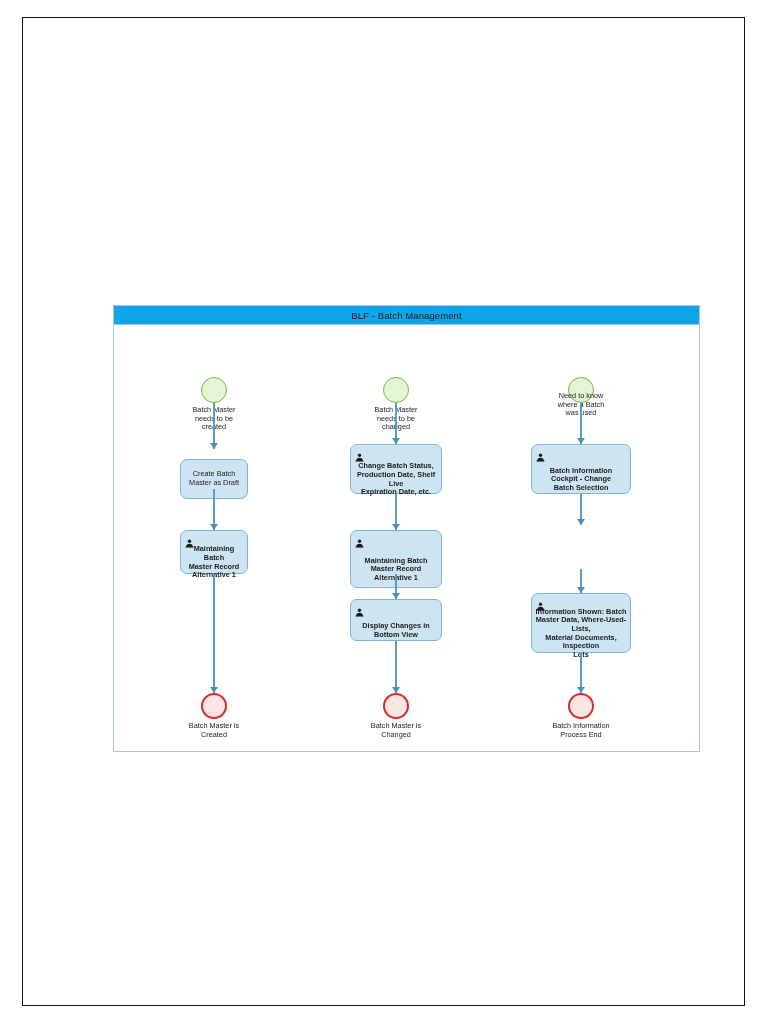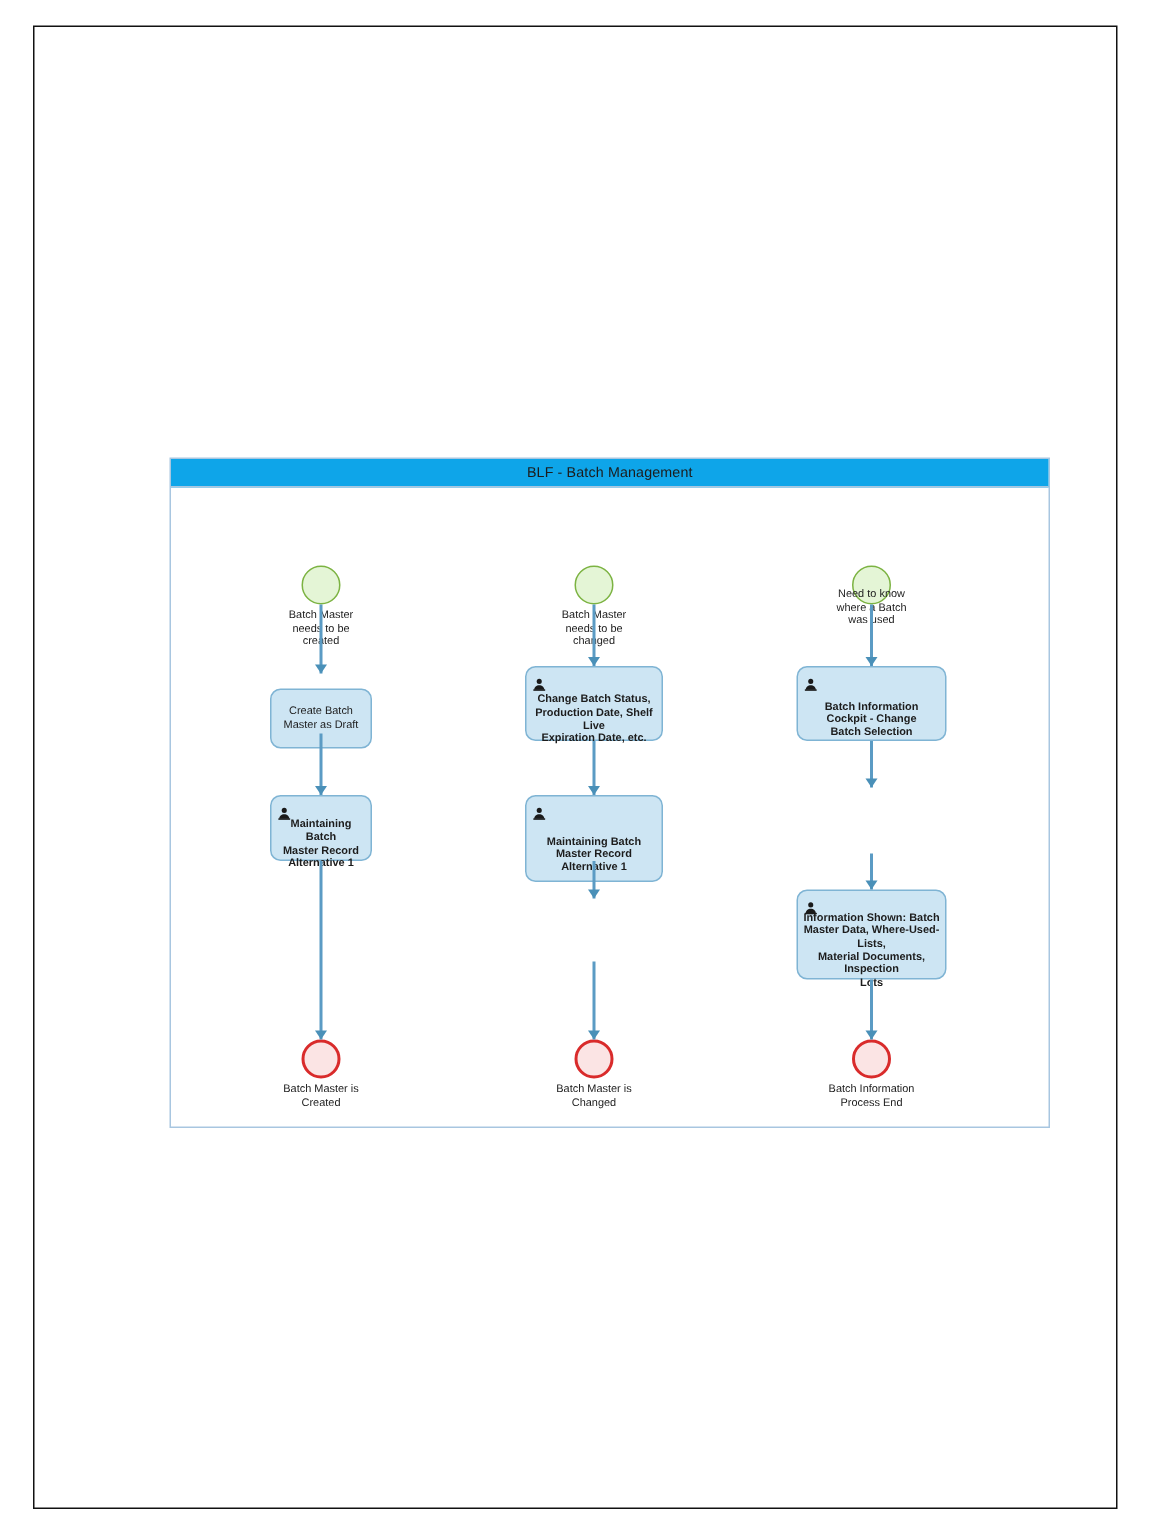--- a/index.html
+++ b/index.html
@@ -208,20 +208,29 @@
           </div>
           <div class="task has-icon" style="left: 236px; top: 205px; width: 92px; height: 58px;">
             <span class="user-icon"><svg viewBox="0 0 16 16" width="9" height="9" aria-hidden="true">
                 <circle cx="8" cy="4" r="3" fill="#1a1a1a"></circle>
                 <path d="M2 14c0-3.4 2.7-5.5 6-5.5s6 2.1 6 5.5z" fill="#1a1a1a"></path>
                 <rect x="1" y="13.4" width="14" height="1.8" fill="#1a1a1a"></rect>
               </svg></span>
             <span class="task-label">Maintaining Batch
 Master Record
 Alternative 1</span>
+          </div>
+          <div class="task has-icon" style="left: 236px; top: 274px; width: 92px; height: 42px;">
+            <span class="user-icon"><svg viewBox="0 0 16 16" width="9" height="9" aria-hidden="true">
+                <circle cx="8" cy="4" r="3" fill="#1a1a1a"></circle>
+                <path d="M2 14c0-3.4 2.7-5.5 6-5.5s6 2.1 6 5.5z" fill="#1a1a1a"></path>
+                <rect x="1" y="13.4" width="14" height="1.8" fill="#1a1a1a"></rect>
+              </svg></span>
+            <span class="task-label">Display Changes in
+Bottom View</span>
           </div>
           <div class="node end-event" style="left: 269px; top: 368px;"></div>
           <div class="event-label" style="left: 227px; top: 397px; width: 110px;">Batch Master is
 Changed</div>
           <div class="connector-line" style="left: 281.4px; top: 78px; height: 41px;"></div>
           <div class="connector-arrow" style="left: 278px; top: 113px;"></div>
           <div class="connector-line" style="left: 281.4px; top: 169px; height: 36px;"></div>
           <div class="connector-arrow" style="left: 278px; top: 199px;"></div>
           <div class="connector-line" style="left: 281.4px; top: 249px; height: 25px;"></div>
           <div class="connector-arrow" style="left: 278px; top: 268px;"></div>

